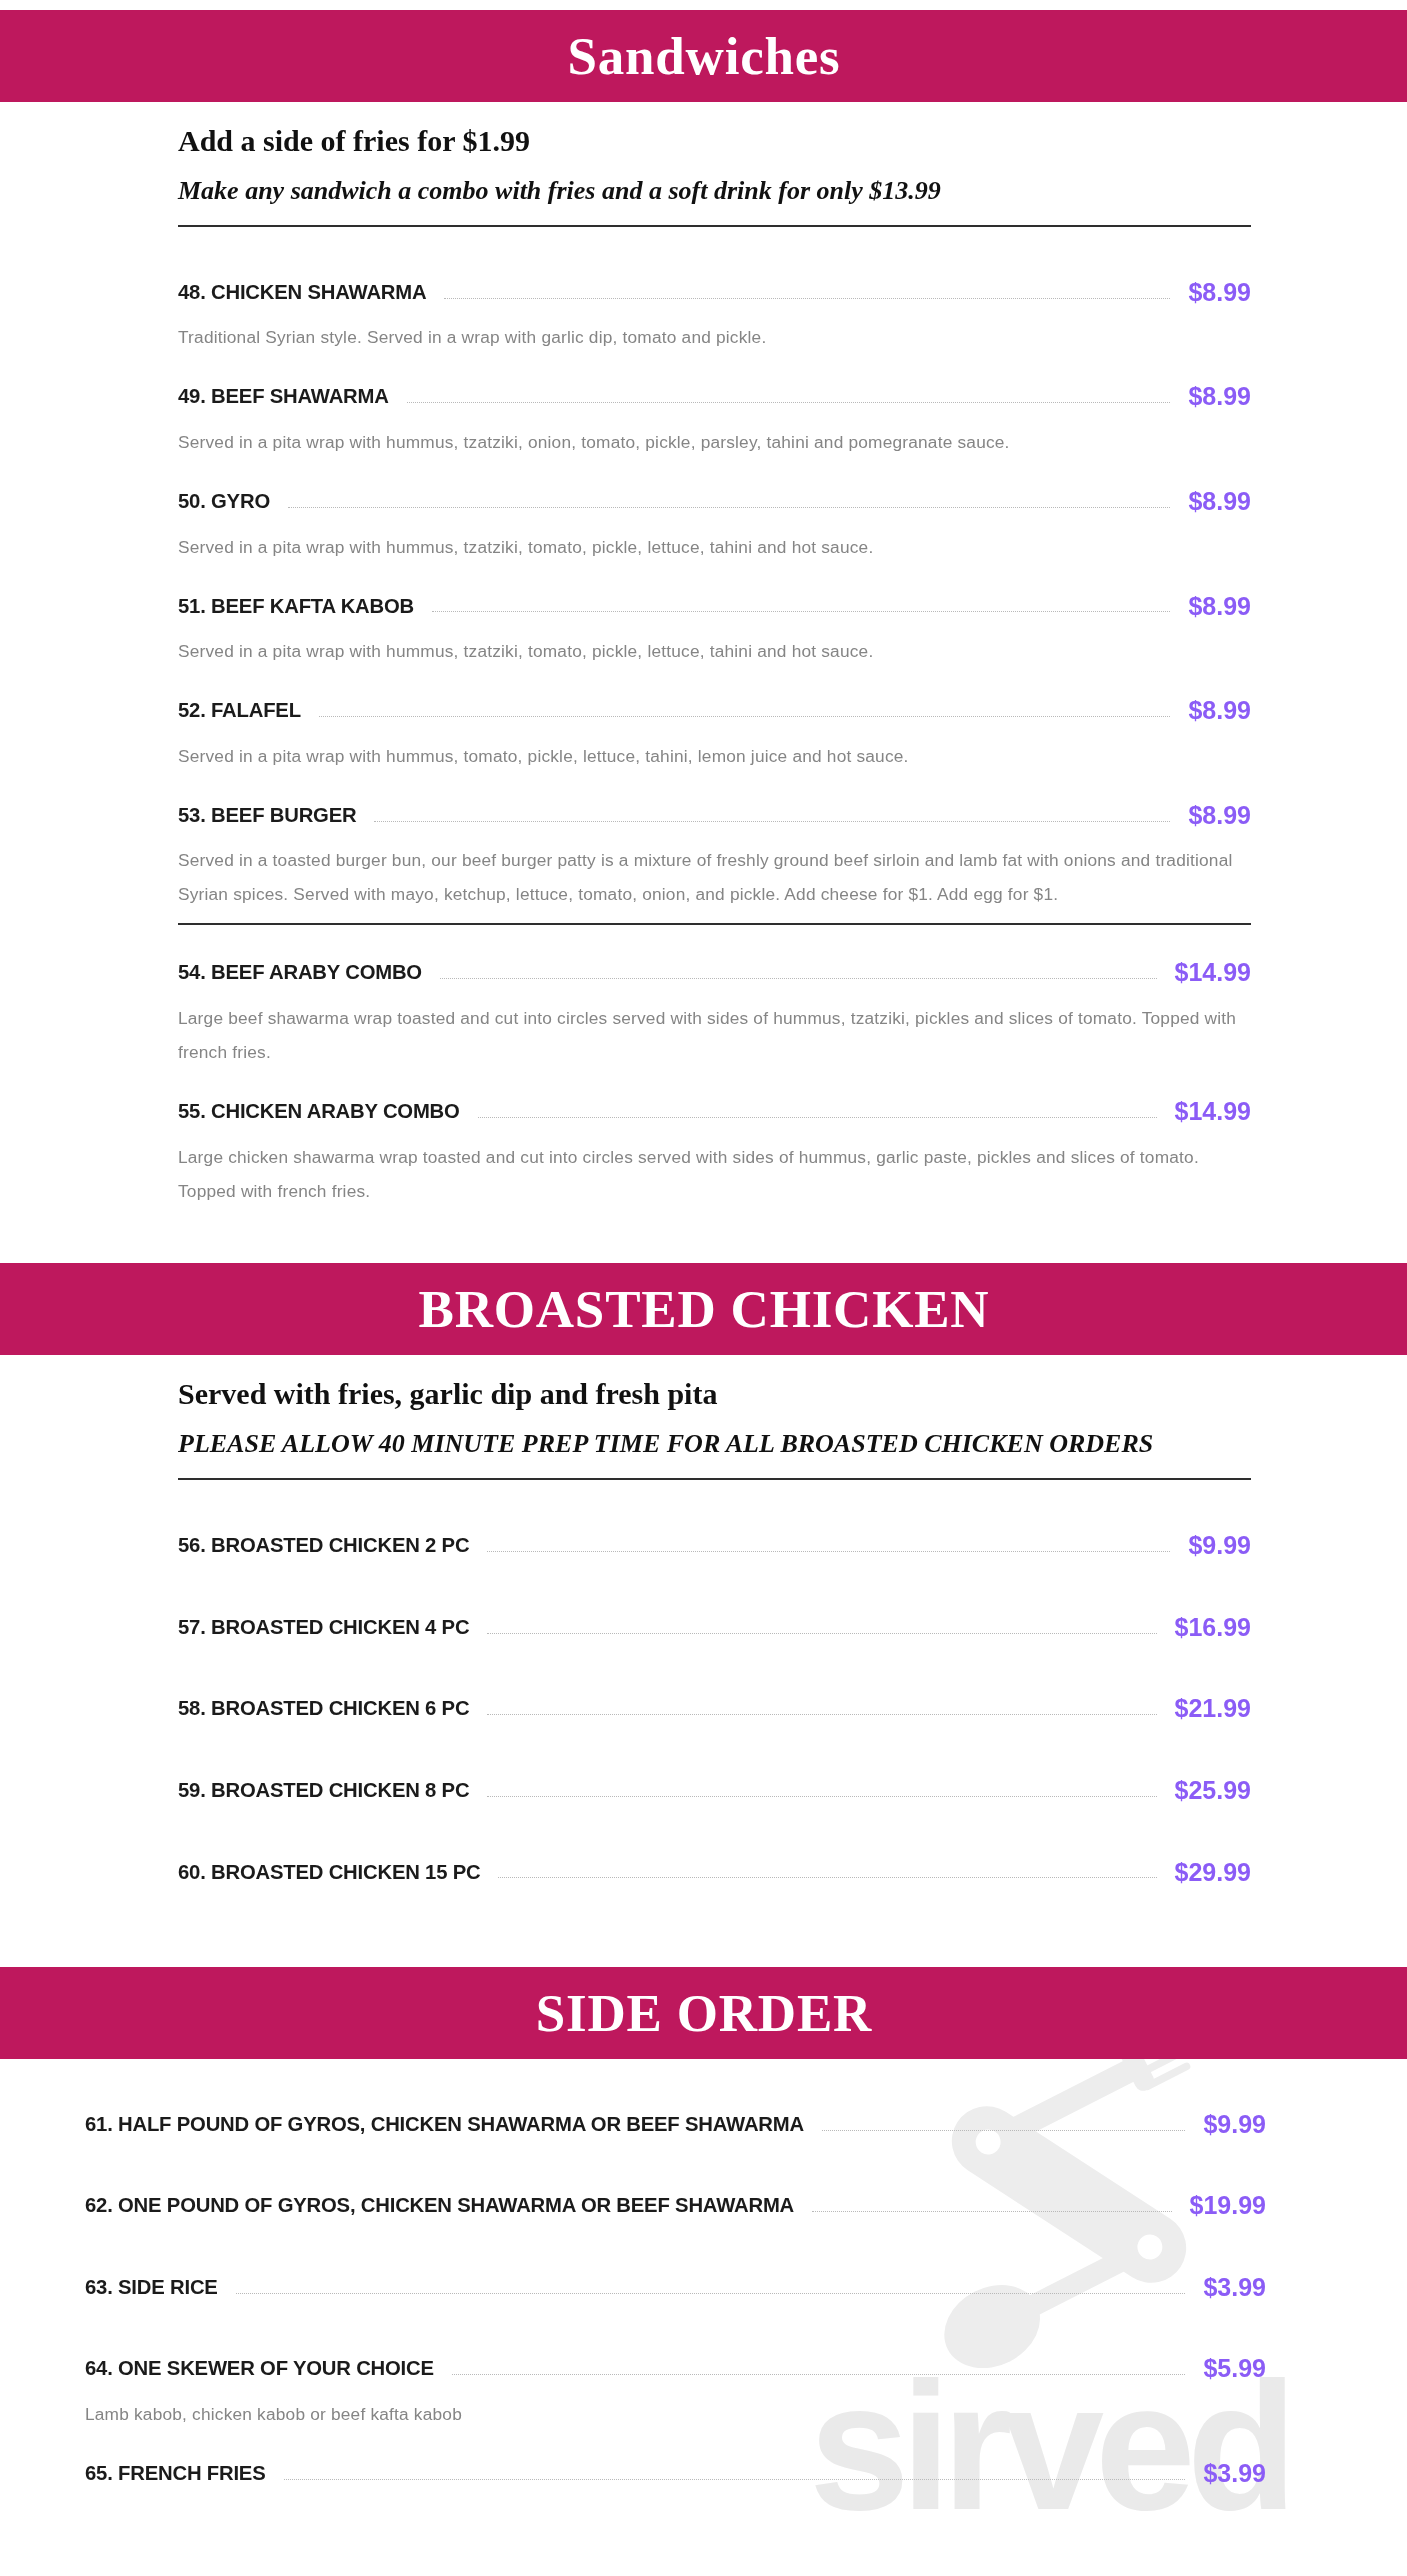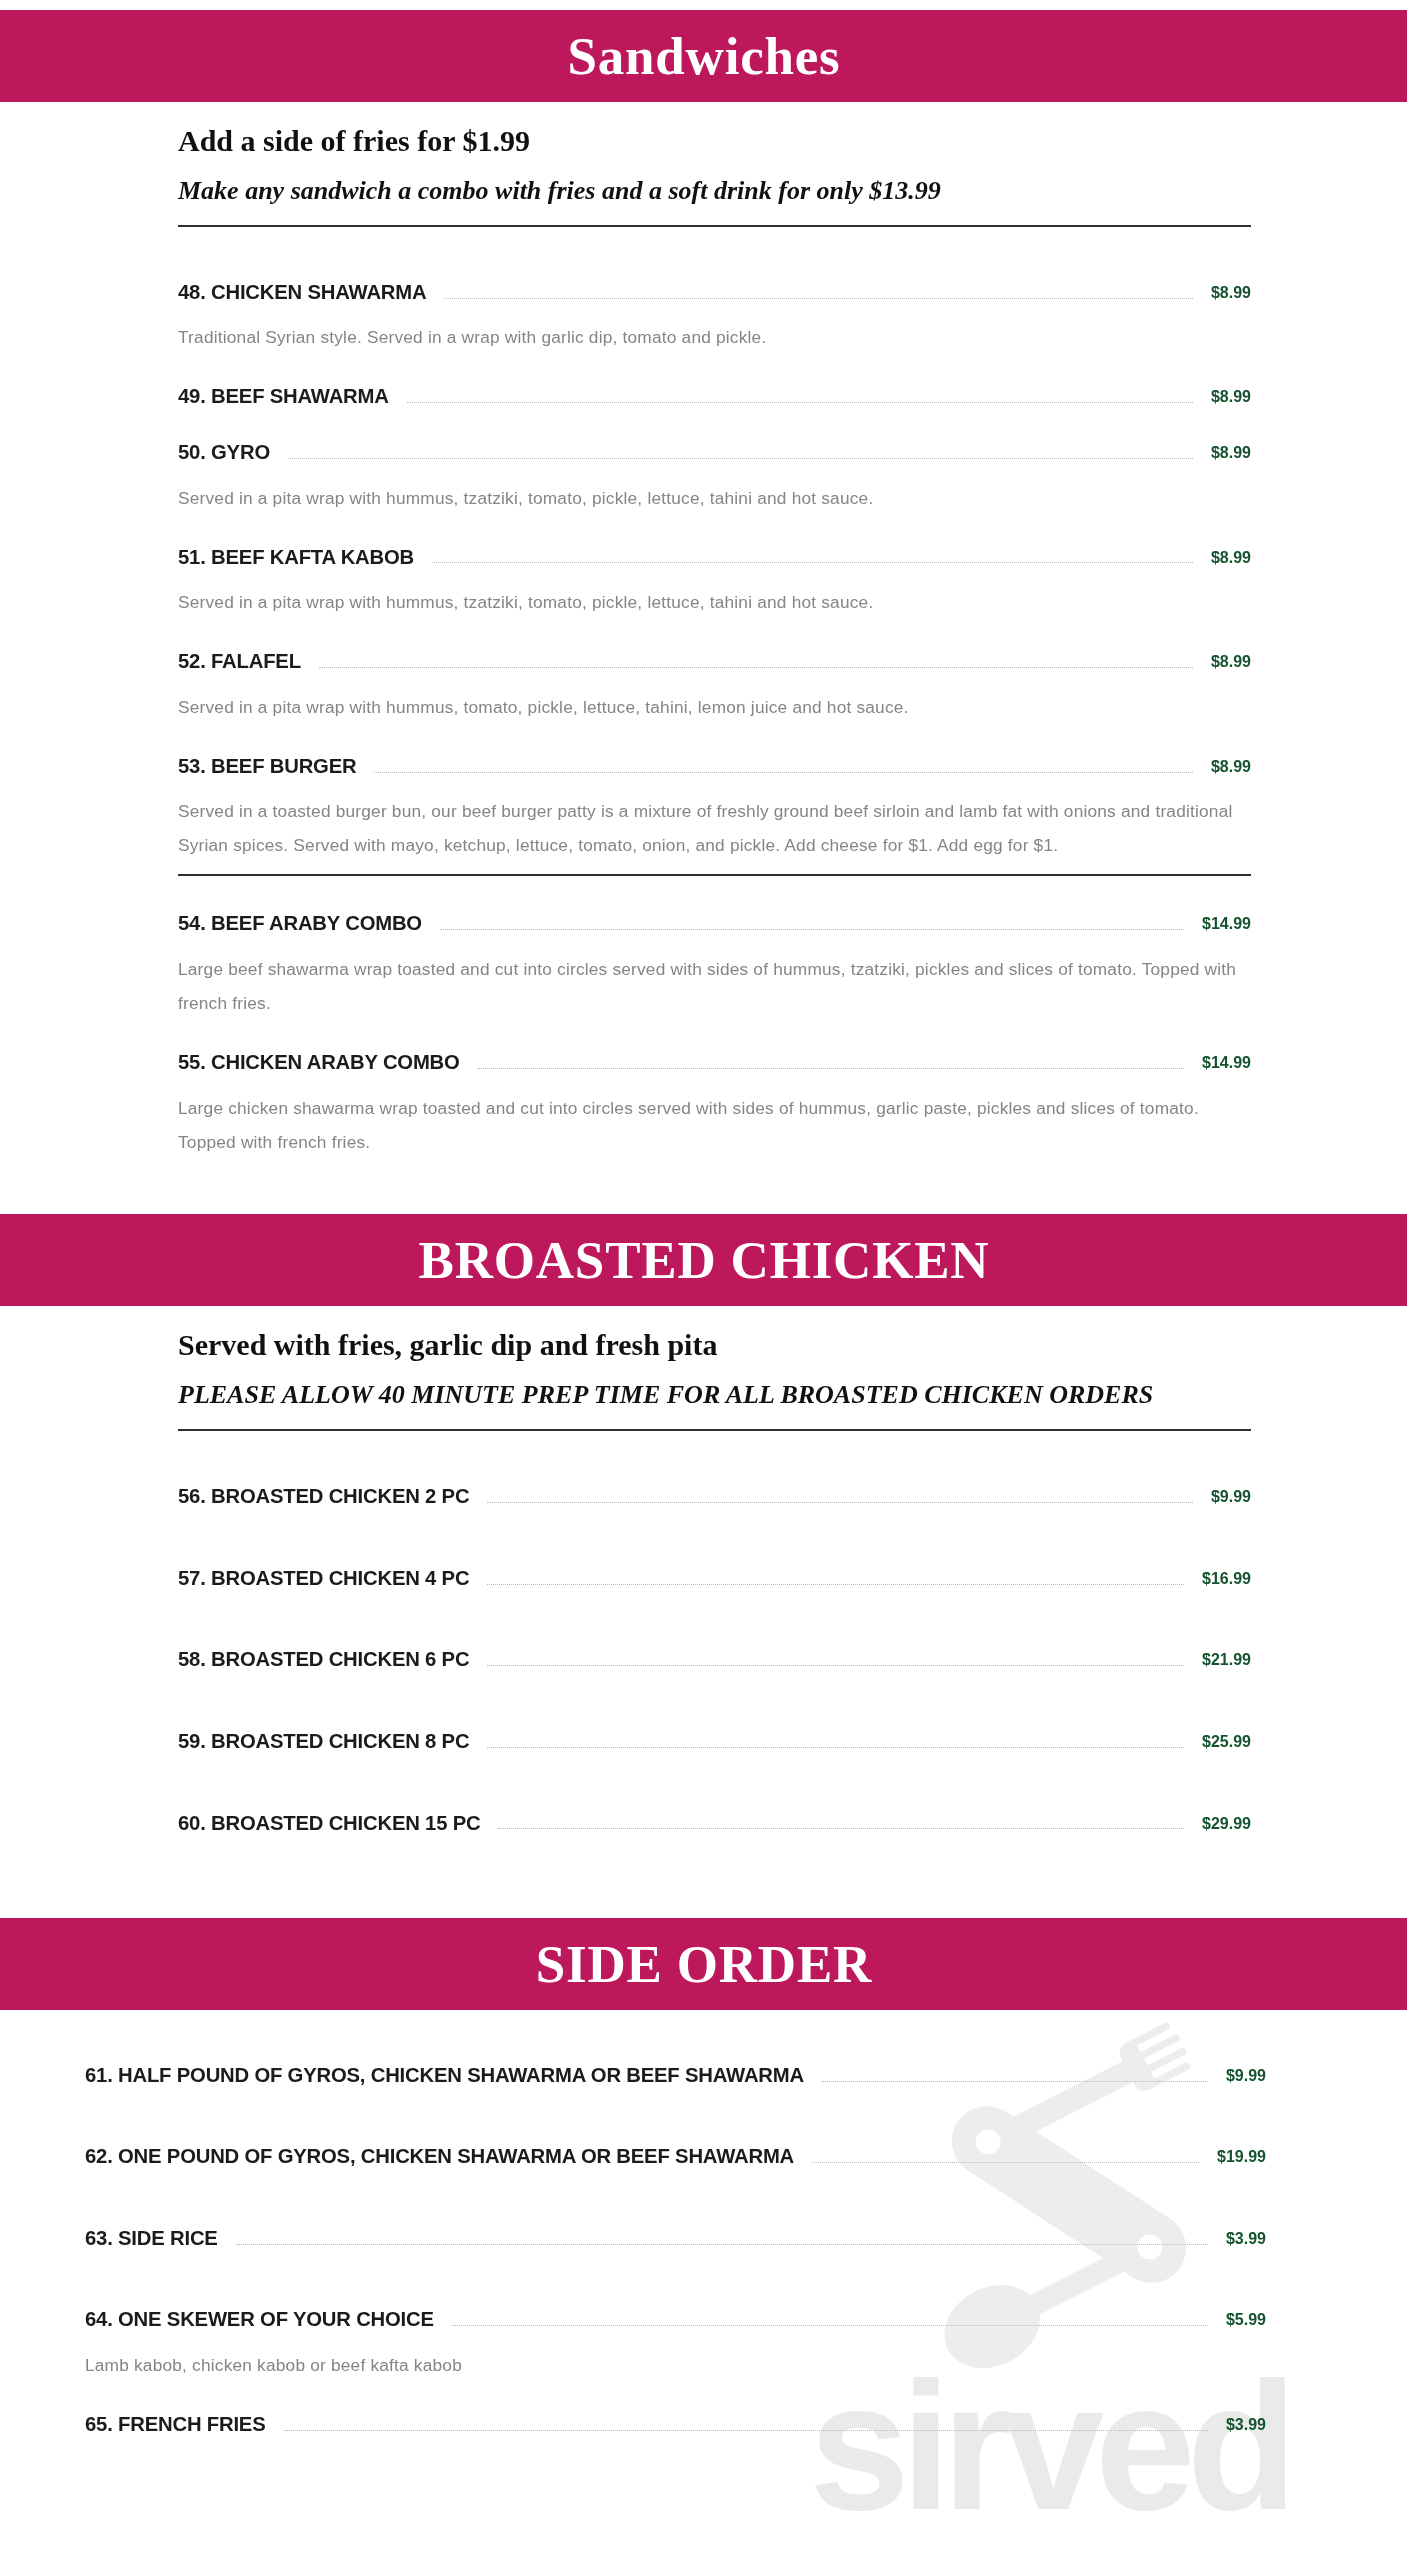--- a/index.html
+++ b/index.html
@@ -59,22 +59,22 @@
     font-weight: 700; font-size: 20.3px; line-height: 25.6px;
     letter-spacing: -0.2px; white-space: nowrap; color: #1b1b1b;
   }
   .leader {
     flex: 1 1 auto;
     border-bottom: 1.5px dotted #b9b9b9;
     margin: 0 18px 6.8px 18px;
     min-width: 30px;
   }
   .item-price {
-    font-weight: 700; font-size: 16px; line-height: 25.6px;
-    white-space: nowrap; color: #14532d;
+    font-weight: 700; font-size: 25px; line-height: 25.6px;
+    white-space: nowrap; color: #8b5cf6;
   }
   .item-desc {
     margin-top: 15px;
     font-size: 17.3px; line-height: 34px; letter-spacing: 0.2px;
     color: #858585;
   }
   .divider { border: none; border-top: 2.3px solid #2e2e2e; margin: 12px 0 35px 0; }
 </style>
 </head>
 <body>
@@ -121,20 +121,21 @@
             <span class="item-price">$8.99</span>
           </div>
           <p class="item-desc">Traditional Syrian style. Served in a wrap with garlic dip, tomato and pickle.</p>
         </div>
         <div class="menu-item has-desc">
           <div class="item-row">
             <span class="item-name">49. BEEF SHAWARMA</span>
             <span class="leader"></span>
             <span class="item-price">$8.99</span>
           </div>
+          <p class="item-desc">Served in a pita wrap with hummus, tzatziki, onion, tomato, pickle, parsley, tahini and pomegranate sauce.</p>
         </div>
         <div class="menu-item has-desc">
           <div class="item-row">
             <span class="item-name">50. GYRO</span>
             <span class="leader"></span>
             <span class="item-price">$8.99</span>
           </div>
           <p class="item-desc">Served in a pita wrap with hummus, tzatziki, tomato, pickle, lettuce, tahini and hot sauce.</p>
         </div>
         <div class="menu-item has-desc">

